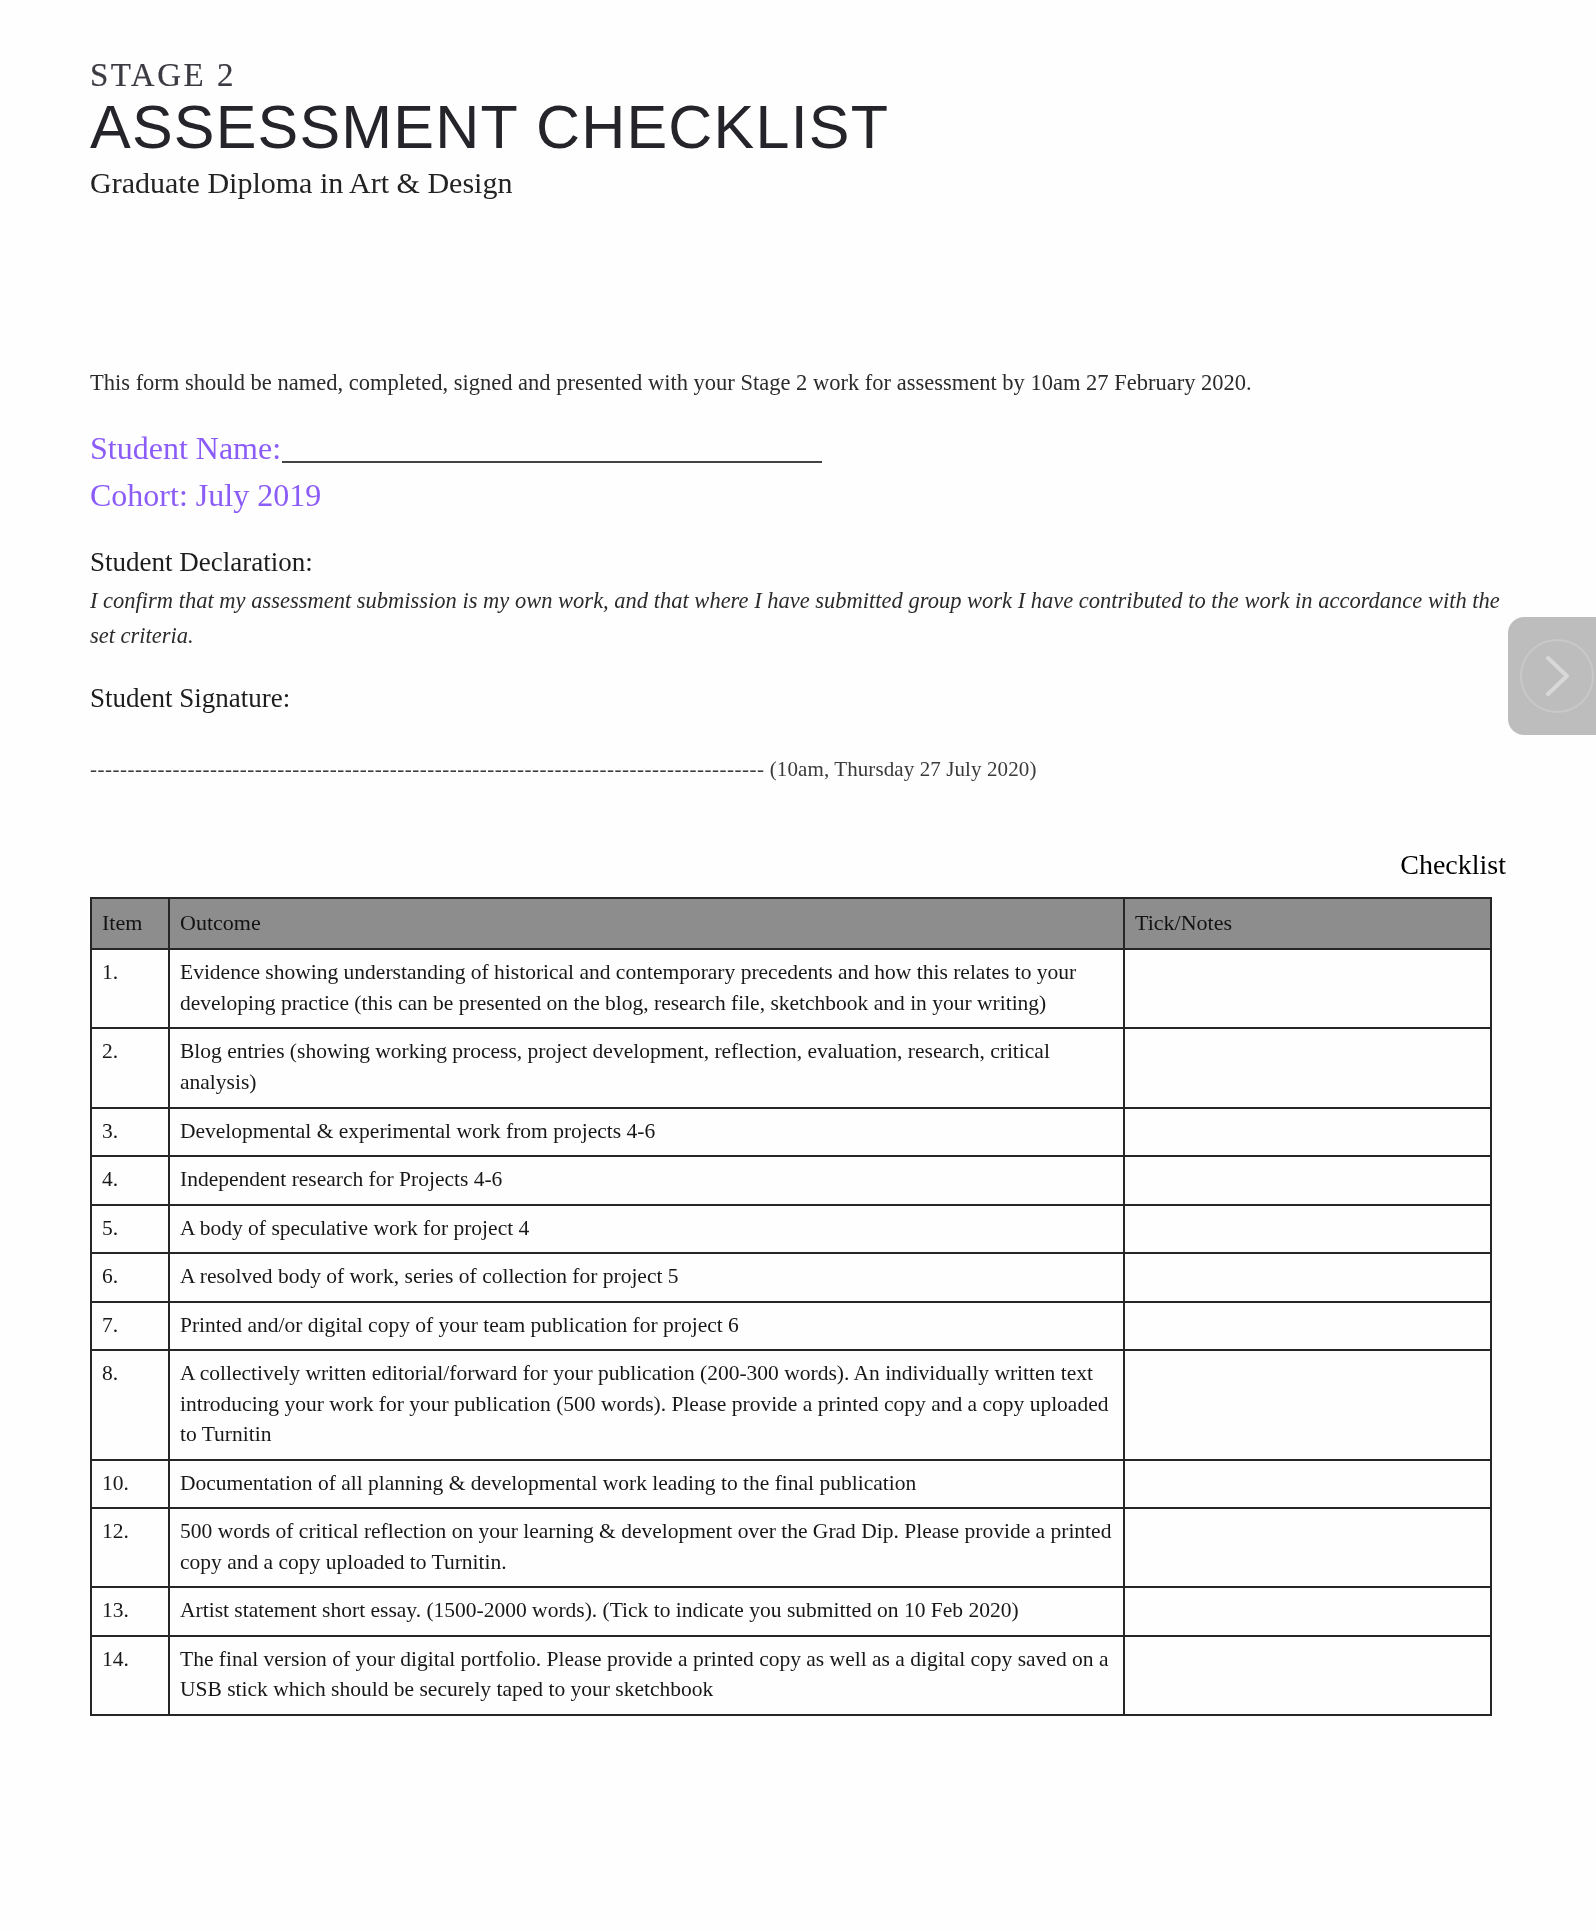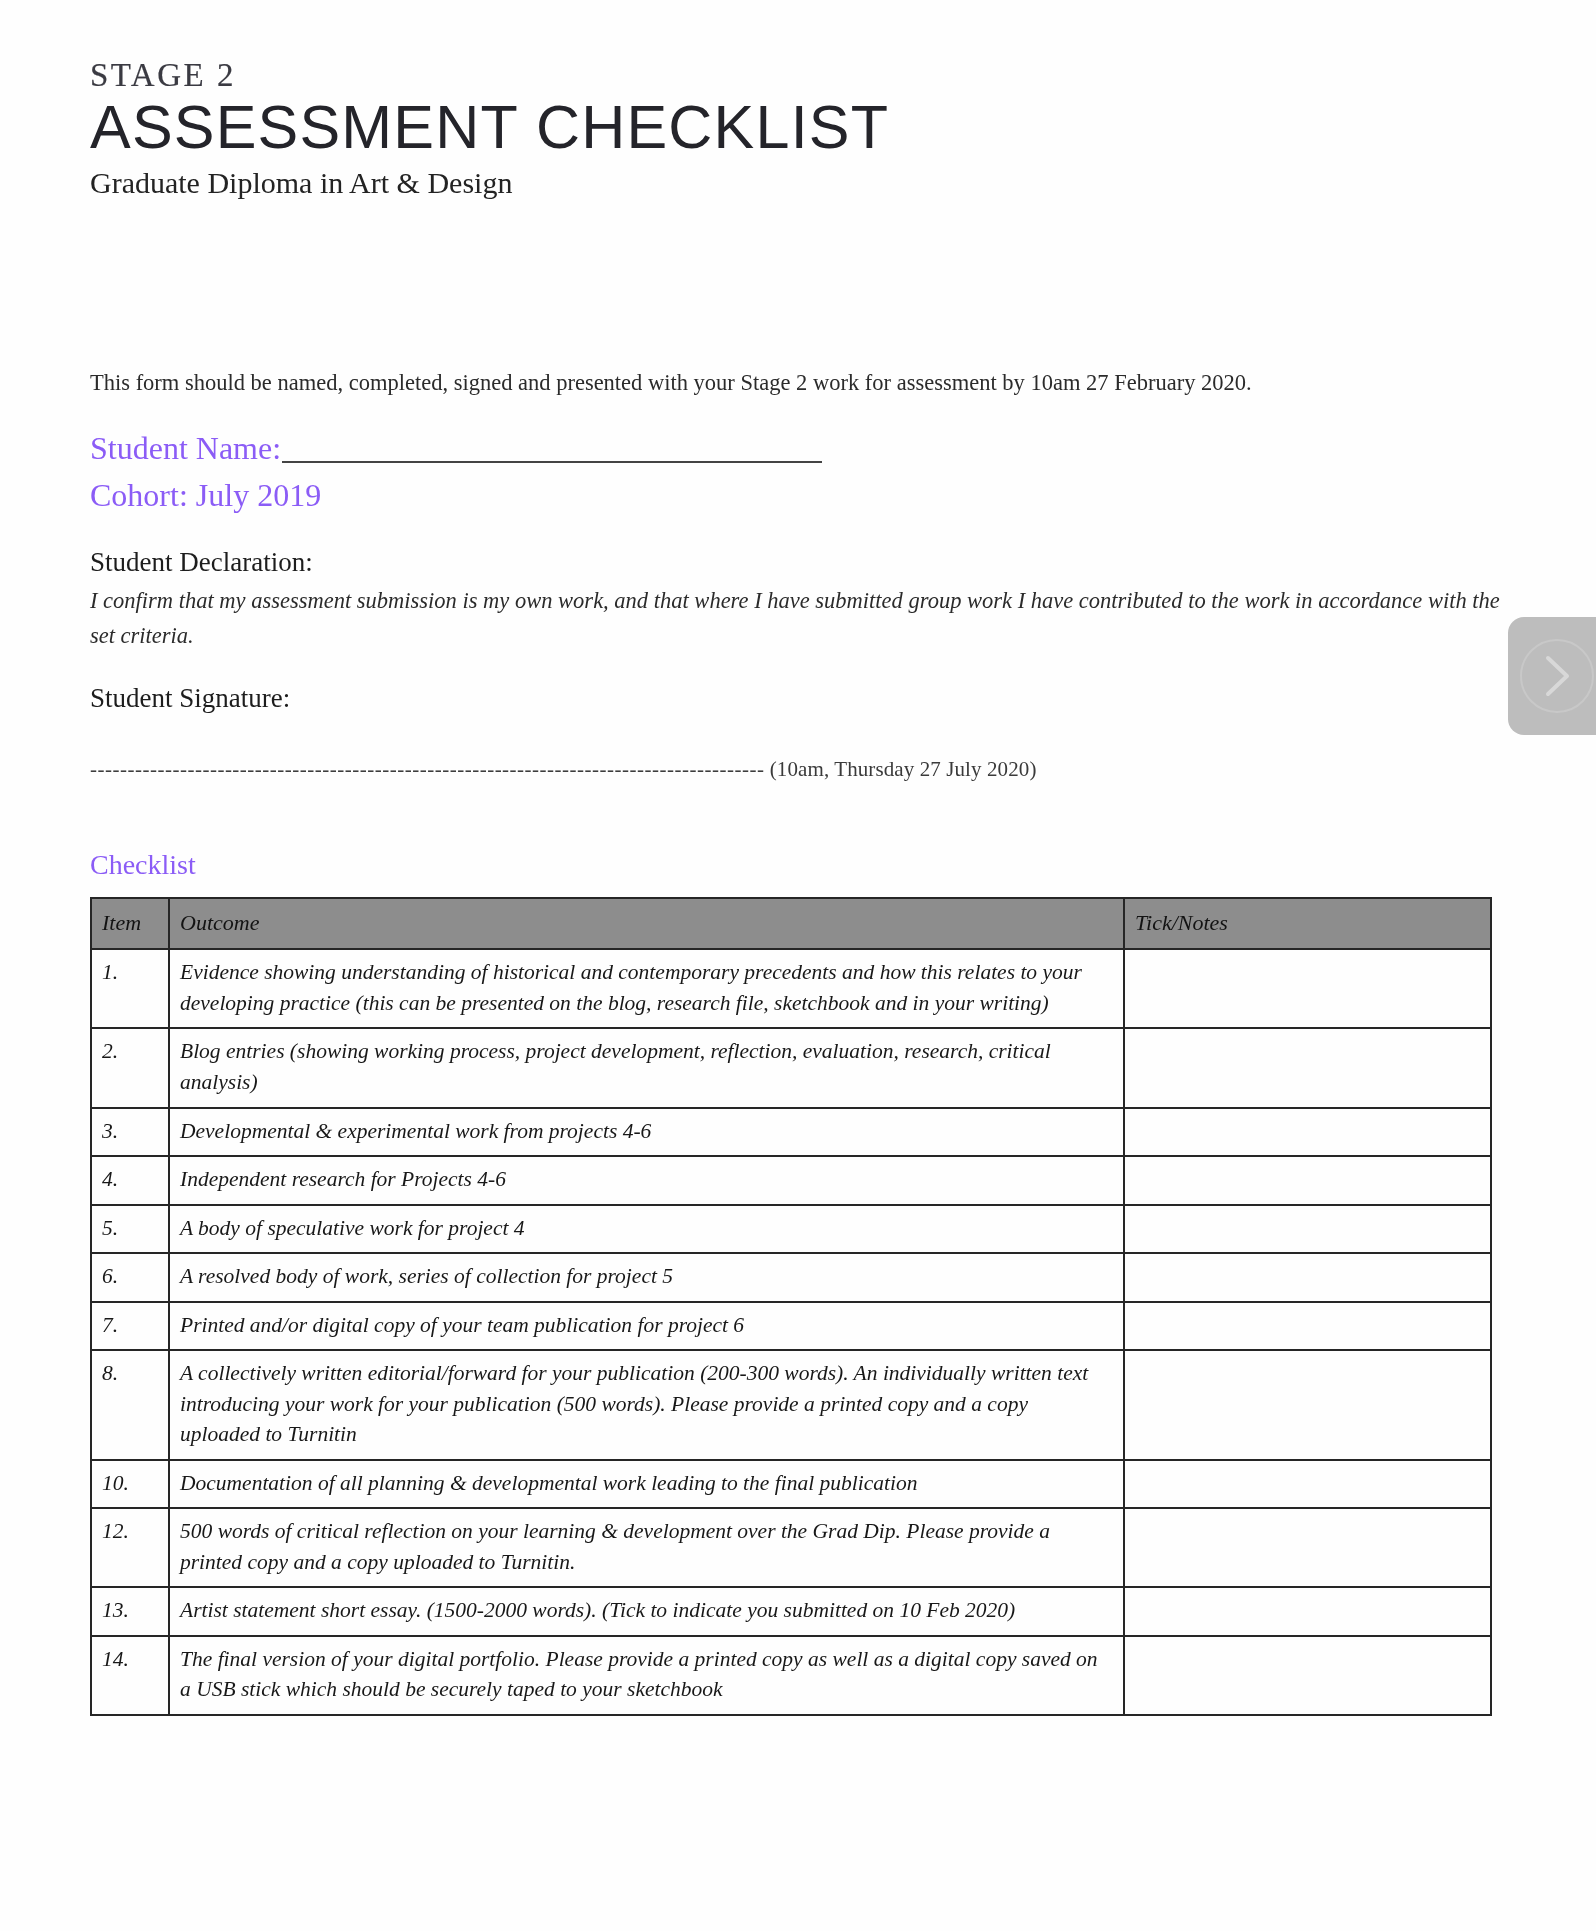--- a/index.html
+++ b/index.html
@@ -121,42 +121,42 @@
   }
   .sig-dashes {
     letter-spacing: 0.5px;
     color: #3d3d3d;
     font-family: "Liberation Serif", "DejaVu Serif", serif;
   }
   .sig-date { color: #3a3a3a; }
 
   .checklist-heading {
     font-size: 28px;
-    color: #8b5cf6;
+    color: #000000;
     margin: 0 0 14px 0;
     line-height: 1.3;
+    text-align: right;
   }
 
   
   table.checklist {
     width: 1400px;
     border-collapse: collapse;
     table-layout: fixed;
     font-size: 21.5px;
     color: #181818;
   }
   table.checklist th,
   table.checklist td {
     border: 2px solid #262626;
     padding: 7px 10px 9px 10px;
     vertical-align: top;
     line-height: 1.42;
     text-align: left;
     font-weight: 400;
-    font-style: italic;
   }
   table.checklist thead th {
     background: #8d8d8d;
     color: #131313;
     font-size: 22px;
     padding-top: 8px;
     padding-bottom: 10px;
   }
   col.c-item   { width: 78px; }
   col.c-outcome{ width: 955px; }

